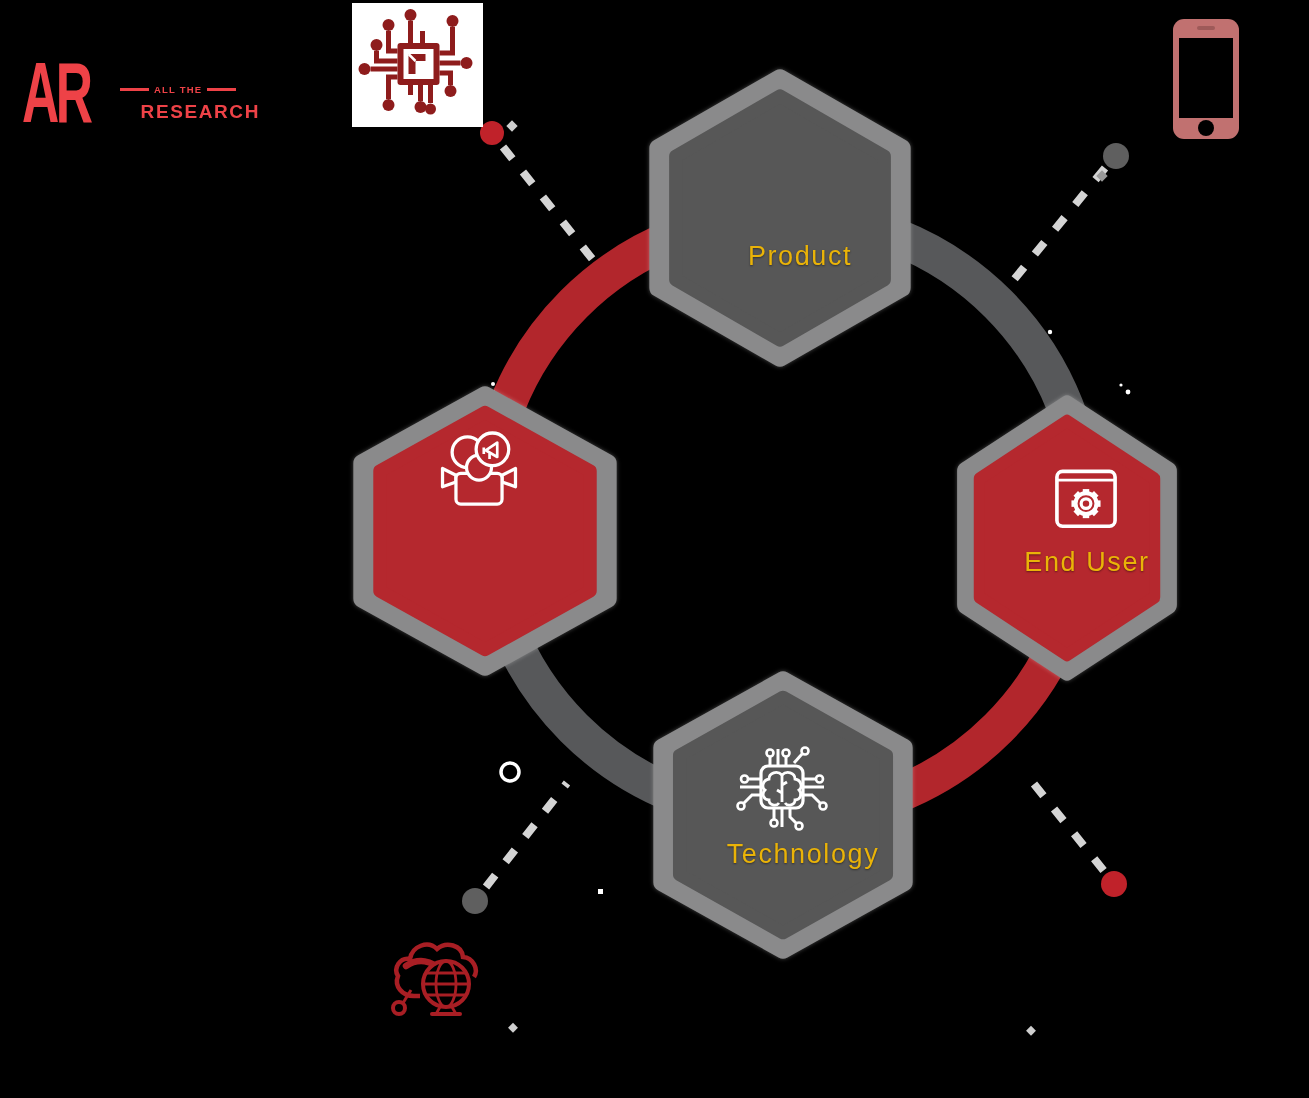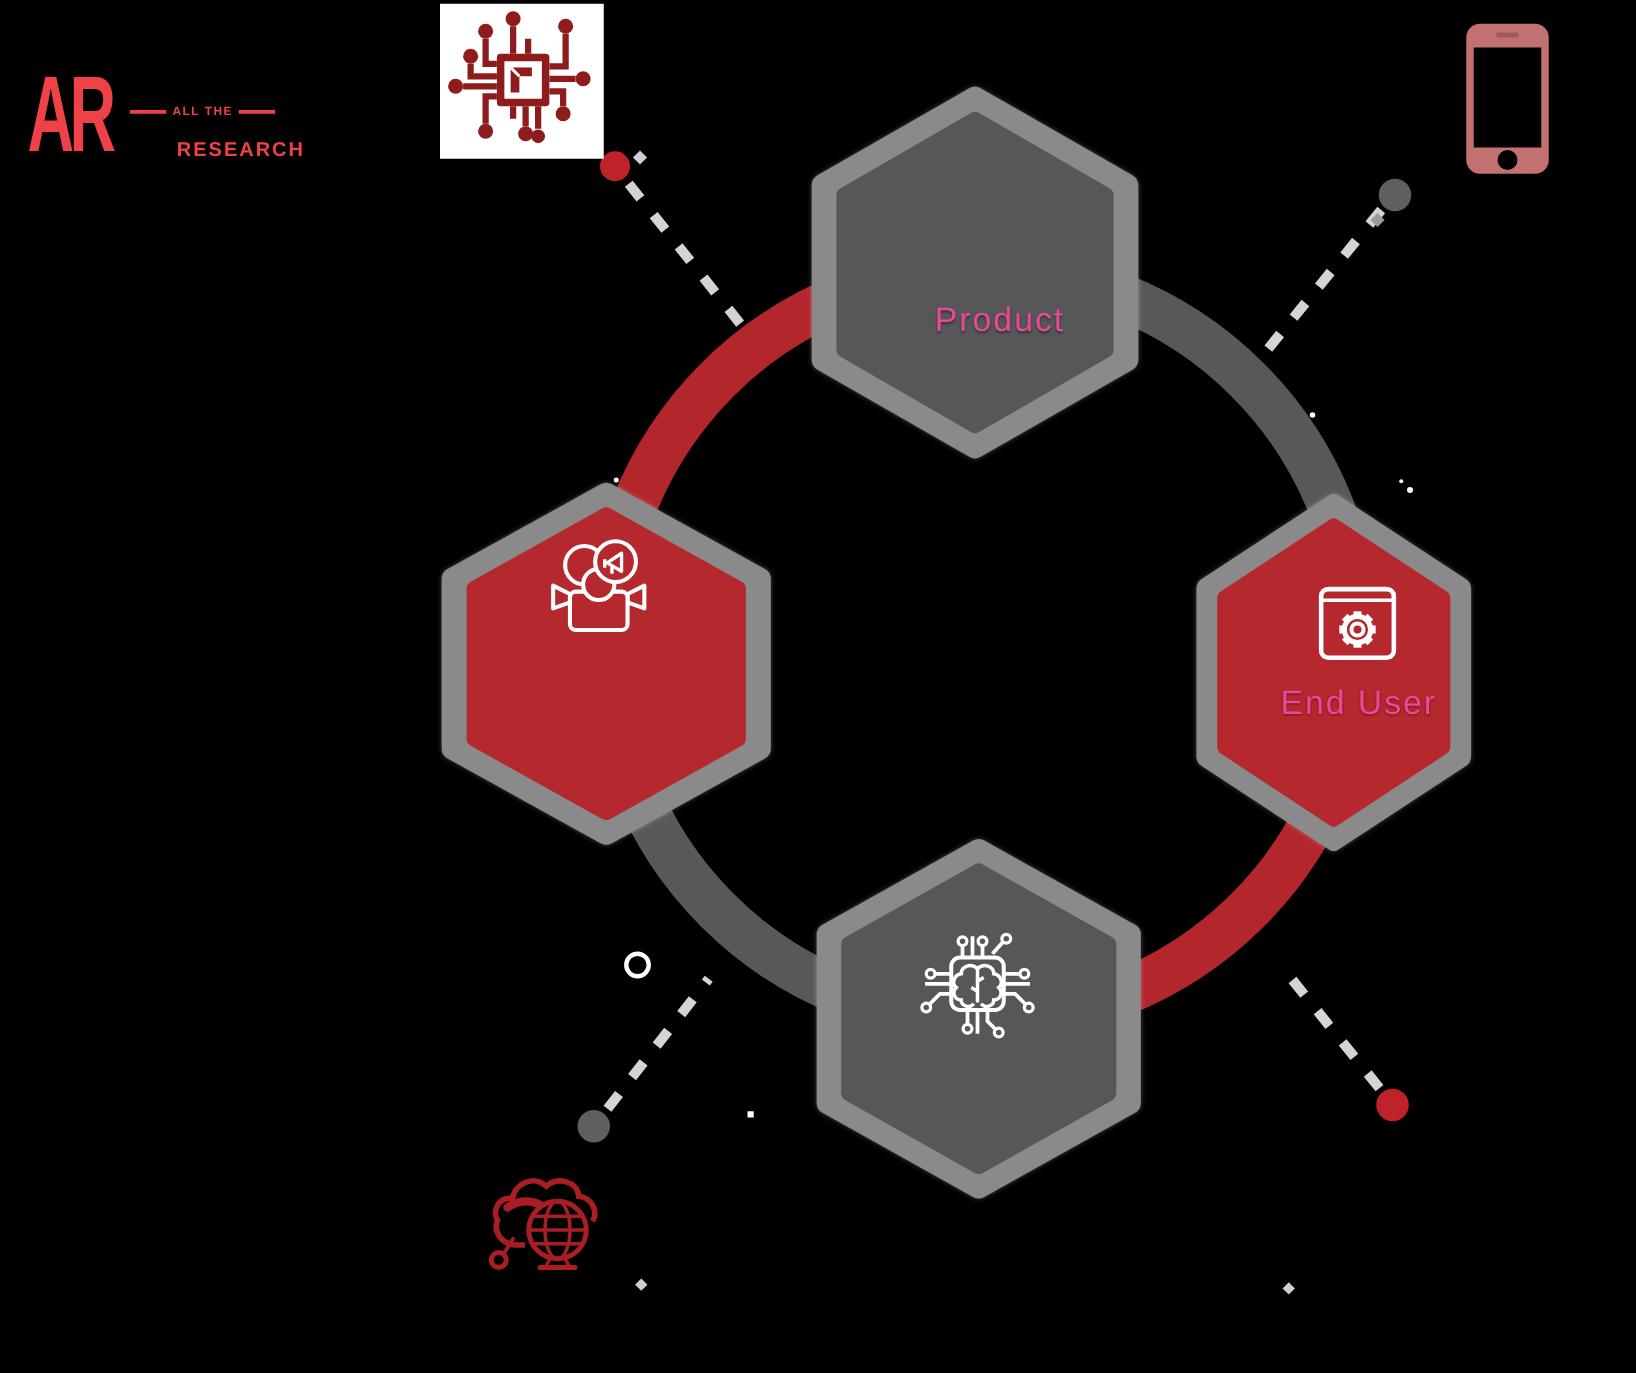--- a/index.html
+++ b/index.html
@@ -5,31 +5,31 @@
   html,body{margin:0;padding:0;background:#000;}
   #canvas{position:relative;width:1309px;height:1098px;background:#000;overflow:hidden;
           font-family:"Liberation Sans",sans-serif;}
   svg{display:block}
   .abs{position:absolute}
 
   
   .logo{position:absolute;left:22px;top:56px;width:230px;height:84px;text-align:right;}
   .logo-mono{position:absolute;left:0;top:-6px;font-weight:bold;font-size:86px;line-height:84px;
              color:#ee4247;letter-spacing:-6px;transform:scaleX(.60);transform-origin:0 0;}
-  .logo-right{position:absolute;left:82px;top:28px;width:140px;text-decoration:underline;}
+  .logo-right{position:absolute;left:98px;top:28px;width:140px;text-decoration:underline;}
   .logo-row{display:flex;align-items:center;gap:5px;}
   .logo-rule{display:inline-block;width:29px;height:2.5px;background:#ee4247;}
   .logo-top{color:#ee4247;font-weight:bold;font-size:9.5px;letter-spacing:1.2px;white-space:nowrap;}
-  .logo-bottom{color:#ee4247;font-weight:bold;font-size:16px;letter-spacing:1.6px;margin-top:17px;}
+  .logo-bottom{color:#ee4247;font-weight:bold;font-size:19px;letter-spacing:1.6px;margin-top:6px;}
 
   
   .hex-node{position:absolute;}
   .hex-node svg.hexes{position:absolute;inset:0;width:100%;height:100%;
         filter:drop-shadow(0 0 2px rgba(255,255,255,.28));}
-  .hex-label{position:absolute;left:12px;right:0;text-align:center;color:#ec4899;
+  .hex-label{position:absolute;left:12px;right:0;text-align:center;color:#eab308;
              font-size:27px;font-weight:400;letter-spacing:1.6px;line-height:28px;
              text-shadow:0 1px 2px rgba(0,0,0,.45);padding-left:28px;}
   .node-icon{position:absolute;}
 
   .tile{position:absolute;left:352px;top:3px;width:131px;height:124px;background:#fff;}
 </style>
 </head>
 <body>
 
 <div id="canvas">
@@ -234,15 +234,16 @@
             <circle cx="75" cy="16" r="3.5"></circle>
           <circle cx="89.5" cy="44" r="3.5"></circle>
             <circle cx="93" cy="71" r="3.5"></circle>
           <circle cx="14.5" cy="44" r="3.5"></circle>
             <circle cx="11" cy="71" r="3.5"></circle>
           <circle cx="44" cy="88" r="3.5"></circle>
             <circle cx="69" cy="91" r="3.5"></circle>
         </g>
       </g>
     </svg>
+    <div class="hex-label" style="top:170px">Technology</div>
   </div>
 
 </div>
 
 </body></html>

